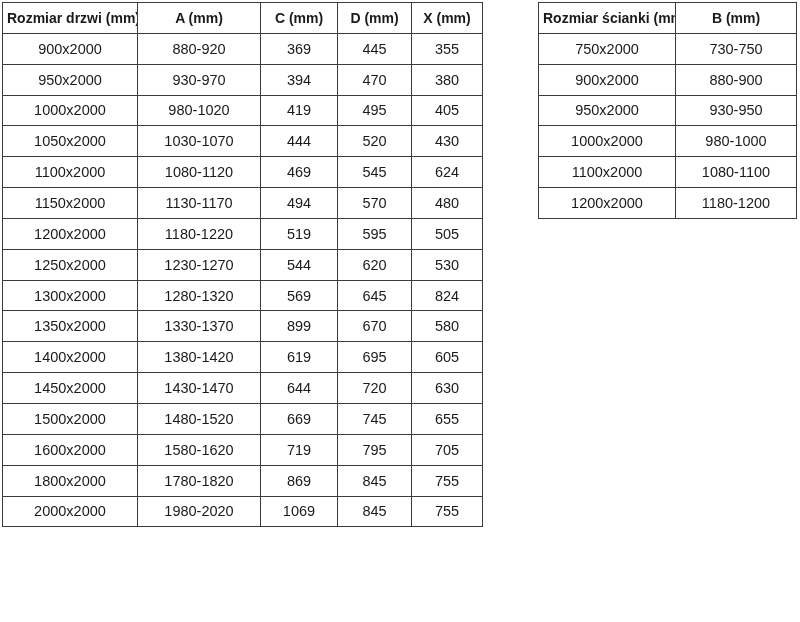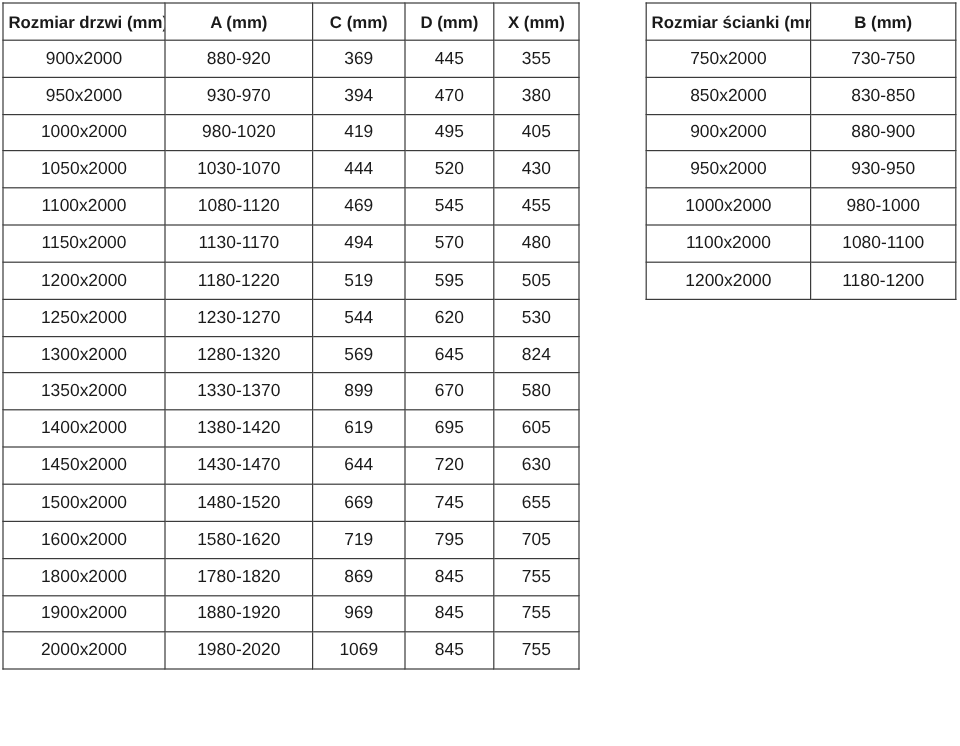--- a/index.html
+++ b/index.html
@@ -102,21 +102,21 @@
           <td>1030-1070</td>
           <td>444</td>
           <td>520</td>
           <td>430</td>
         </tr>
         <tr>
           <td>1100x2000</td>
           <td>1080-1120</td>
           <td>469</td>
           <td>545</td>
-          <td>455</td>
+          <td>624</td>
         </tr>
         <tr>
           <td>1150x2000</td>
           <td>1130-1170</td>
           <td>494</td>
           <td>570</td>
           <td>480</td>
         </tr>
         <tr>
           <td>1200x2000</td>
@@ -171,27 +171,20 @@
           <td>1600x2000</td>
           <td>1580-1620</td>
           <td>719</td>
           <td>795</td>
           <td>705</td>
         </tr>
         <tr>
           <td>1800x2000</td>
           <td>1780-1820</td>
           <td>869</td>
-          <td>845</td>
-          <td>755</td>
-        </tr>
-        <tr>
-          <td>1900x2000</td>
-          <td>1880-1920</td>
-          <td>969</td>
           <td>845</td>
           <td>755</td>
         </tr>
         <tr>
           <td>2000x2000</td>
           <td>1980-2020</td>
           <td>1069</td>
           <td>845</td>
           <td>755</td>
         </tr>
@@ -208,24 +201,20 @@
           <th>Rozmiar ścianki (mm)</th>
           <th>B (mm)</th>
         </tr>
       </thead>
     <tbody>
         <tr>
           <td>750x2000</td>
           <td>730-750</td>
         </tr>
         <tr>
-          <td>850x2000</td>
-          <td>830-850</td>
-        </tr>
-        <tr>
           <td>900x2000</td>
           <td>880-900</td>
         </tr>
         <tr>
           <td>950x2000</td>
           <td>930-950</td>
         </tr>
         <tr>
           <td>1000x2000</td>
           <td>980-1000</td>

